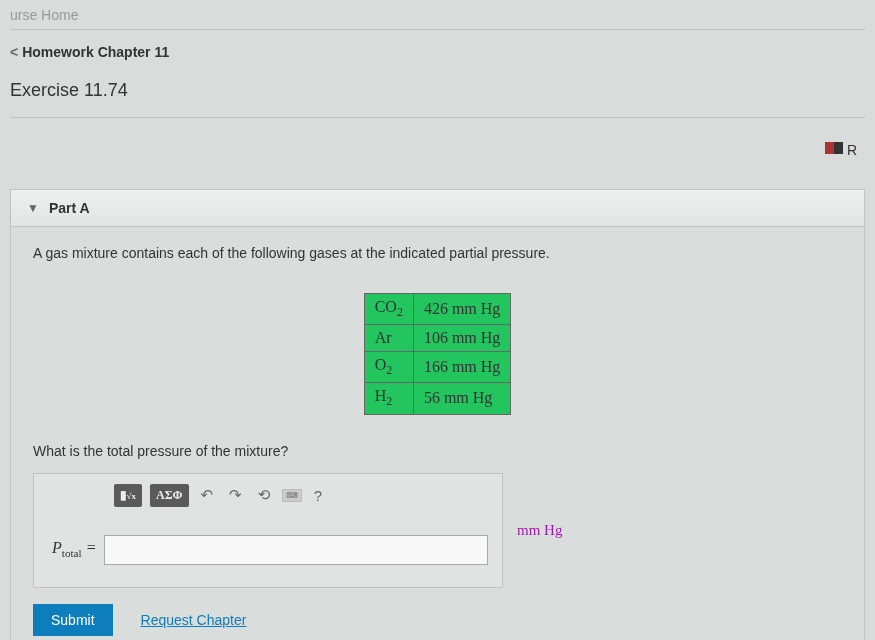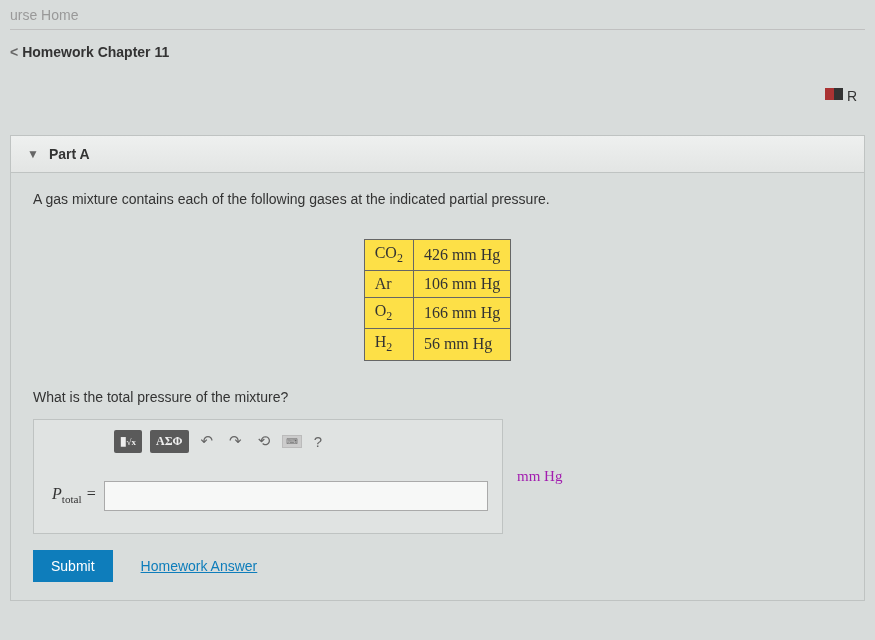--- a/index.html
+++ b/index.html
@@ -92,21 +92,21 @@
     }
     table.data-table {
       border-collapse: collapse;
     }
     table.data-table td {
       border: 1px solid #666;
       padding: 4px 10px;
       font-family: "Times New Roman", serif;
       font-size: 16px;
       white-space: nowrap;
-      background: #fde047;
+      background: #22c55e;
     }
     .sub {
       font-size: 0.75em;
       vertical-align: sub;
     }
     .question-text {
       margin-bottom: 14px;
       color: #333;
     }
     .answer-box {
@@ -204,20 +204,21 @@
     }
   </style>
 </head>
 <body>
 
 <div class="header-region">
   <div class="course-home">urse Home</div>
   <div class="breadcrumb">
     <span class="lt">&lt;</span><span>Homework Chapter 11</span>
   </div>
+  <div class="exercise-title">Exercise 11.74</div>
   <div class="toolbar-row">
     <span class="flag-icon"></span>
     <span>R</span>
   </div>
 </div>
 
 <div class="part-container">
   <div class="part-header">
     <span class="caret">▼</span>
     <span class="part-title">Part A</span>
@@ -264,16 +265,16 @@
         <div class="input-row">
           <span class="var-label" id="var-label">P<span class="vsub">total</span> =</span>
           <input type="text" class="answer-input" value="" style="">
         </div>
       </div>
       <span class="unit-outside">mm Hg</span>
     </div>
 
     <div class="action-row">
       <button class="submit-btn">Submit</button>
-      <a class="req-answer">Homework Answer</a>
+      <a class="req-answer">Request Chapter</a>
     </div>
   </div>
 </div>
 
 </body></html>

